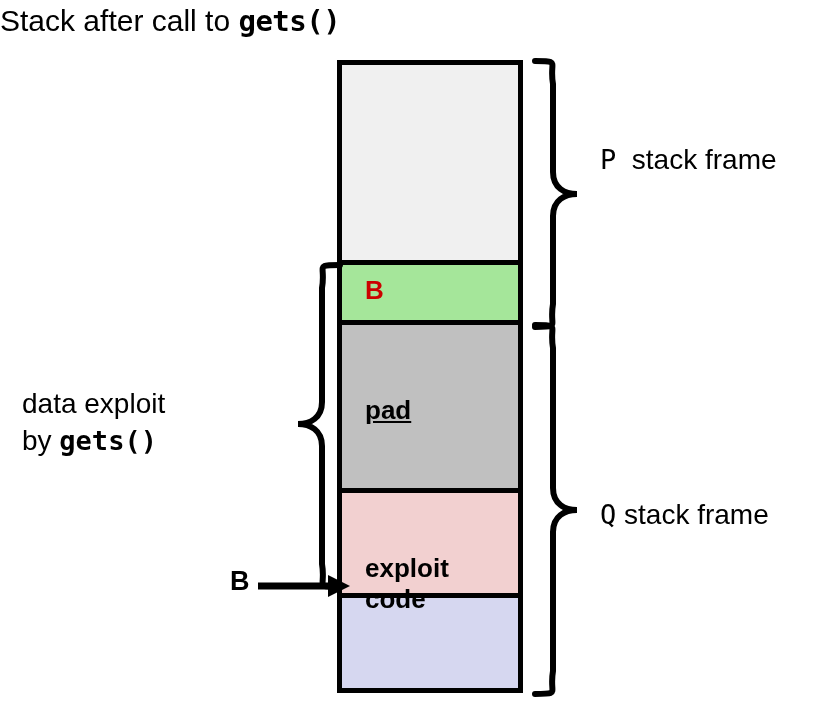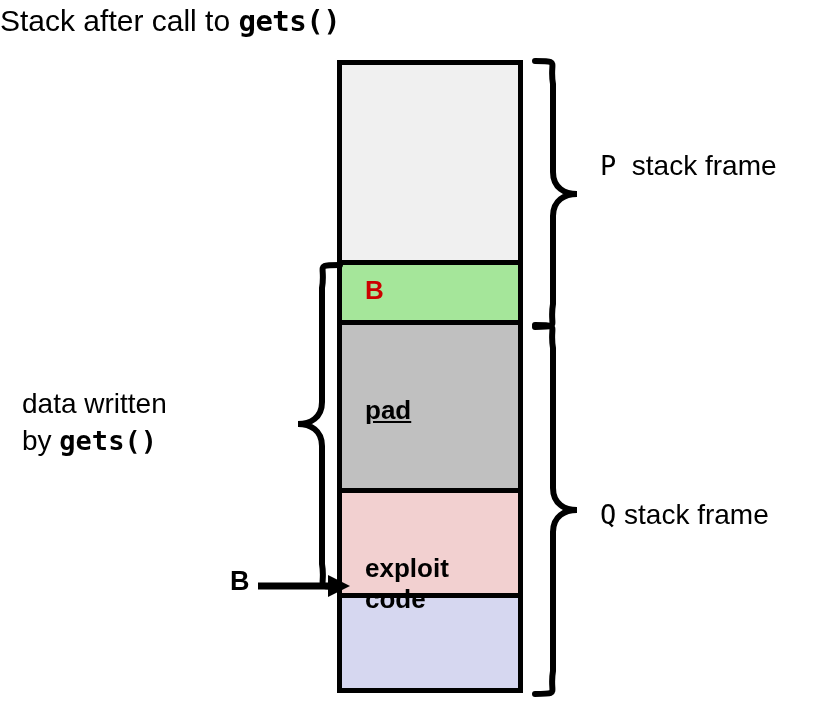--- a/index.html
+++ b/index.html
@@ -86,21 +86,21 @@
   .frame-label {
     position: absolute;
     font-size: 28px;
     color: #000000;
     white-space: pre;
   }
   .frame-label .mono {
     font-family: "DejaVu Sans Mono", monospace;
     font-size: 27px;
   }
-  #label-p-frame { left: 600px; top: 150px; }
+  #label-p-frame { left: 600px; top: 144px; }
   #label-q-frame { left: 600px; top: 499px; }
 
   
   #label-written {
     position: absolute;
     left: 22px;
     top: 386px;
     font-size: 28px;
     color: #000000;
     line-height: 1.32;
@@ -160,21 +160,21 @@
 
   <svg id="brace-left" class="brace-svg" width="60" height="328" viewBox="0 0 60 328">
     <path d="M 52 3 C 26 3 38 3 34 26 L 34 140 C 34 156 22 162 10 162
              C 22 162 34 168 34 184 L 34 302 C 38 325 26 325 52 325" fill="none" stroke="#000000" stroke-width="6" stroke-linecap="round"></path>
   </svg>
 
   <div class="frame-label" id="label-p-frame"><span class="mono">P</span><span>  stack frame</span></div>
 
   <div class="frame-label" id="label-q-frame"><span class="mono">Q</span><span> stack frame</span></div>
 
-  <div id="label-written"><span>data written</span>
+  <div id="label-written"><span>data exploit</span>
 <span>by </span><span class="mono-bold">gets()</span></div>
 
   <div id="label-buffer-b">B</div>
   <svg id="arrow-buffer" width="95" height="28" viewBox="0 0 95 28">
     <line x1="0" y1="14" x2="74" y2="14" stroke="#000000" stroke-width="7"></line>
     <polygon points="92,14 70,3 70,25" fill="#000000"></polygon>
   </svg>
 
 </div>
 

